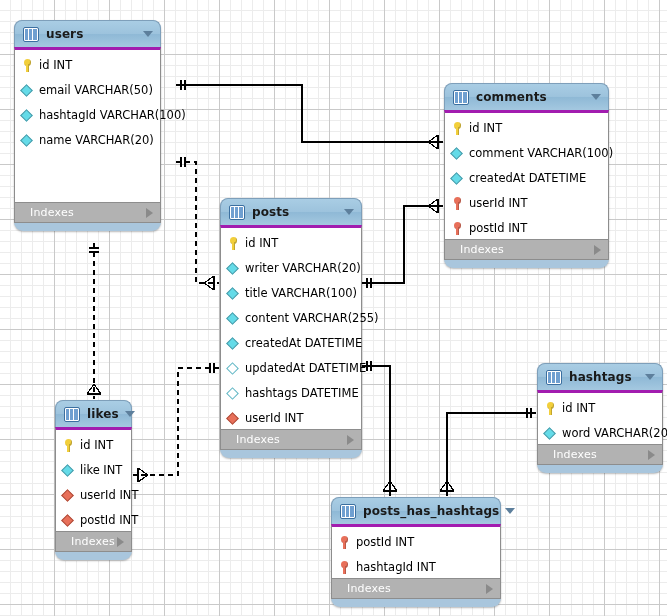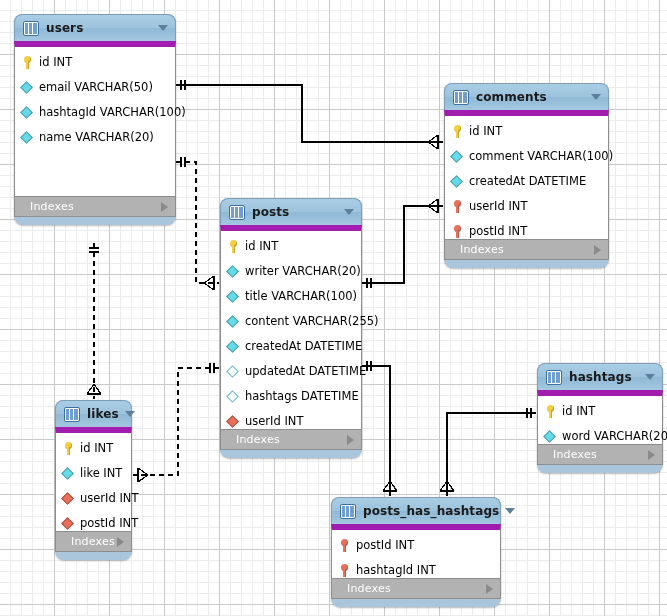--- a/index.html
+++ b/index.html
@@ -53,21 +53,21 @@
     white-space:nowrap;flex:1 1 auto;letter-spacing:.1px;
   }
   .tbl-caret{
     width:0;height:0;flex:0 0 auto;margin-left:6px;
     border-left:5px solid transparent;border-right:5px solid transparent;
     border-top:6px solid #5d7f9c;
   }
   .tbl-body{
     background:#ffffff;
     border-left:1px solid #8d8d8d;border-right:1px solid #8d8d8d;
-    border-top:6px solid #a21caf;
+    border-top:3px solid #a21caf;
     padding:3px 0 4px 0;
     box-sizing:border-box;
   }
   .col{
     display:flex;align-items:center;
     height:25px;padding-left:7px;
     white-space:nowrap;
   }
   .col-ico{width:11px;height:13px;flex:0 0 auto;margin-right:6px;position:relative;}
   .col-tx{font-size:11.5px;color:#000000;line-height:1;}
@@ -159,21 +159,21 @@
     <g>
       <path d="M536,413 L447,413 L447,496"></path>
       <path d="M531,408 L531,418 M527,408 L527,418" stroke-width="1.4"></path>
       <path d="M440,491 L454,491" stroke-width="1.4"></path>
       <path d="M440,491 L447,481 L454,491" stroke-width="1.2"></path>
     </g>
 
   </g>
 </svg>
 
-<div class="tbl" style="left:14px;top:14px;width:162px;">
+<div class="tbl" style="left:14px;top:20px;width:147px;">
   <div class="tbl-hd">
     <span class="tbl-ico"></span>
     <span class="tbl-nm">users</span>
     <span class="tbl-caret"></span>
   </div>
   <div class="tbl-body" style="height:155px;">
     <div class="col">
       <span class="col-ico ico-key-pk"></span>
       <span class="col-tx">id INT</span>
     </div>

